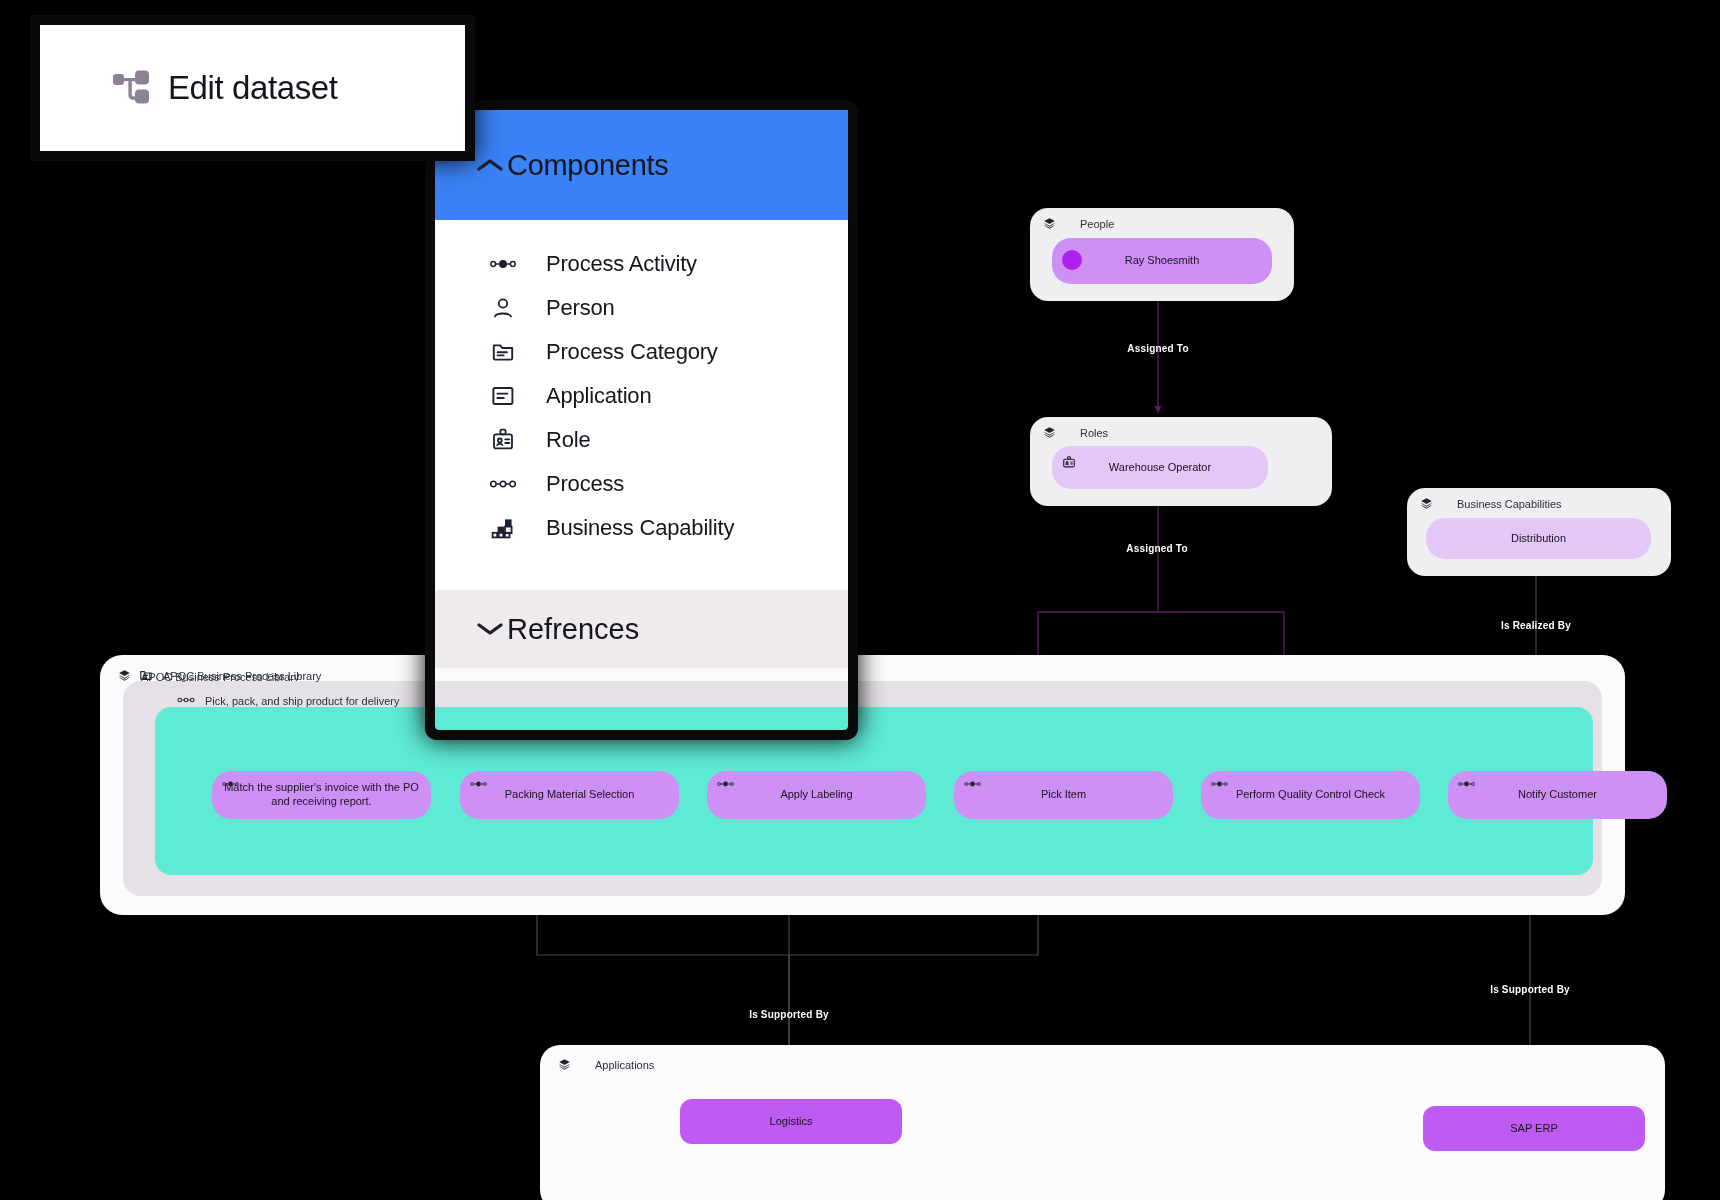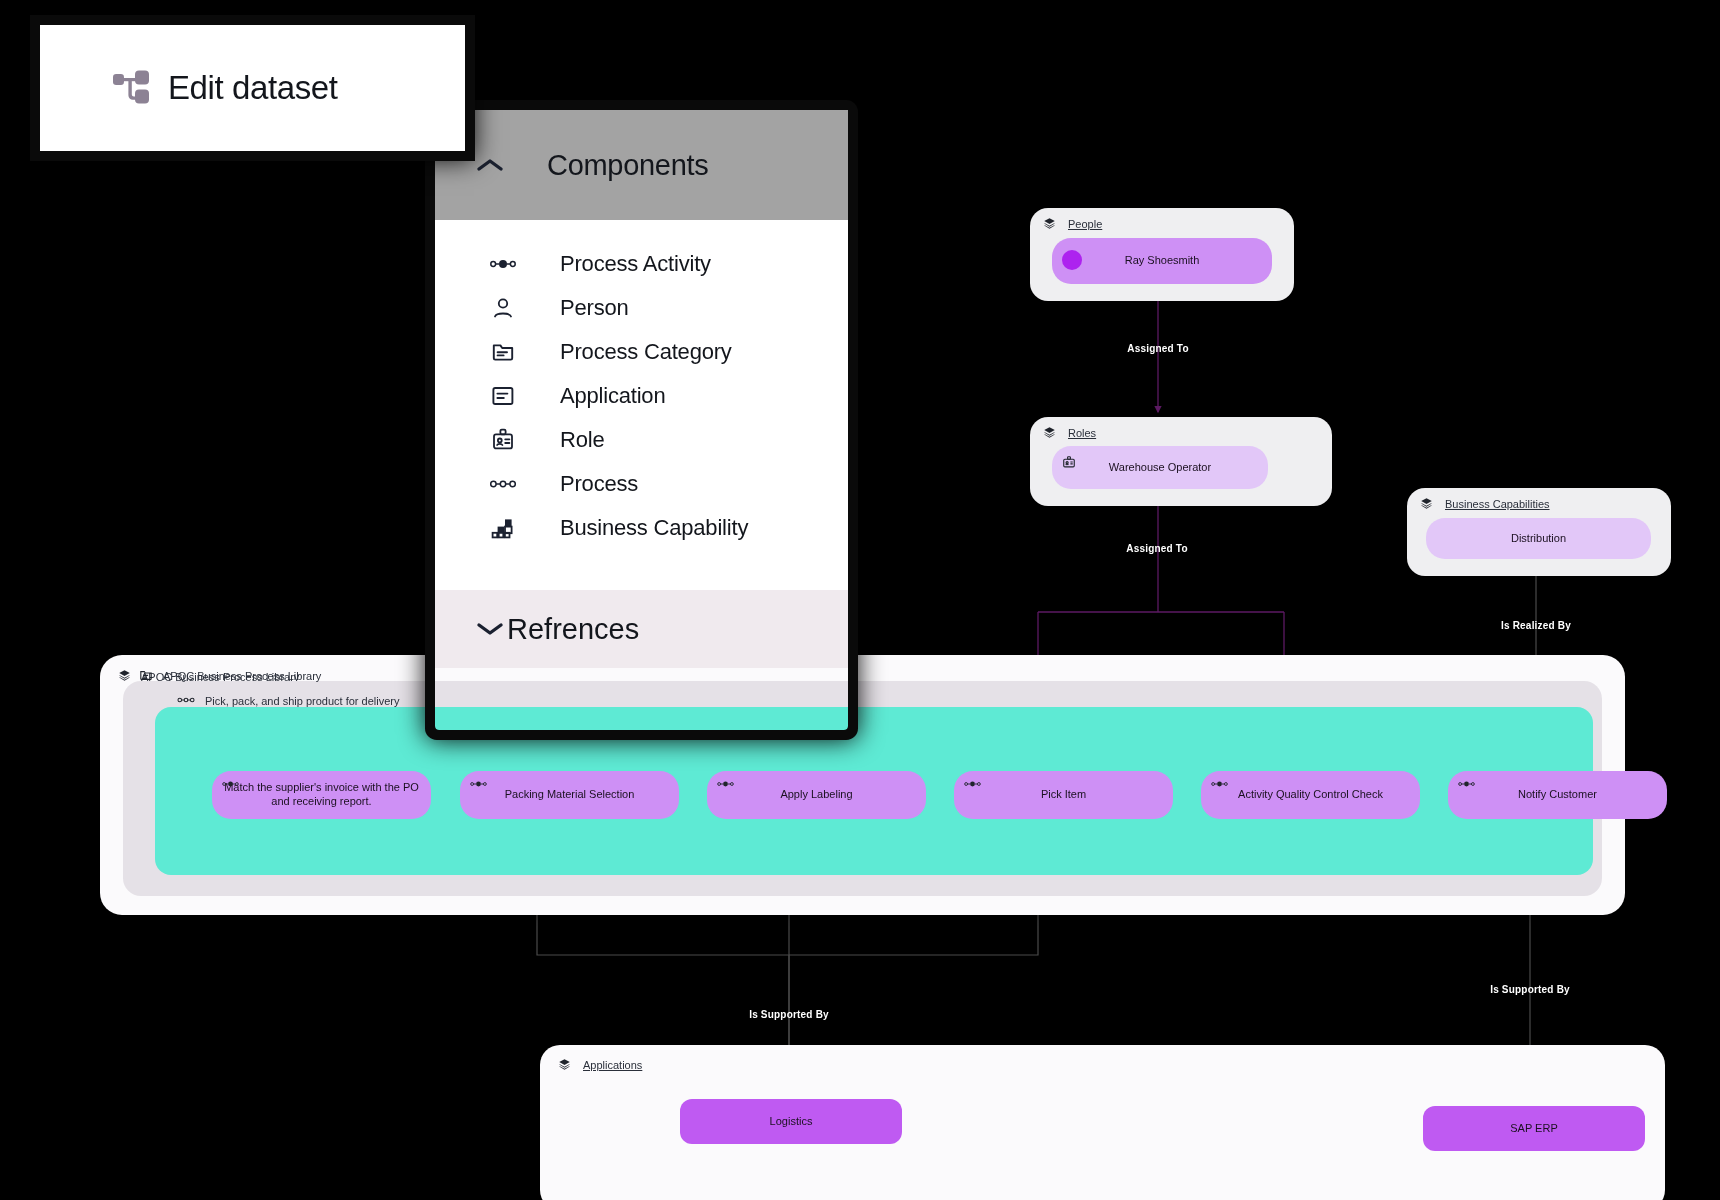--- a/index.html
+++ b/index.html
@@ -17,22 +17,22 @@
     position: absolute; color: #fff; font-size: 10px; font-weight: 700;
     letter-spacing: .2px; white-space: nowrap; transform: translate(-50%,-50%);
   }
 
   
   .group {
     position: absolute; border-radius: 18px; background: #efeff1;
     box-shadow: 0 1px 3px rgba(0,0,0,.18);
   }
   .group-head {
-    display: flex; align-items: center; gap: 12px;
-    padding: 9px 0 0 13px; font-size: 11px; color: #2a2f3a; font-weight: 400; text-decoration: underline;
+    display: flex; align-items: center; gap: 24px;
+    padding: 9px 0 0 13px; font-size: 11px; color: #2a2f3a; font-weight: 400;
   }
   .group-head .ttl { line-height: 1; }
 
   
   .node {
     position: absolute; border-radius: 19px; display: flex; align-items: center;
     justify-content: center; text-align: center; font-size: 11px; color: #1b1020;
     line-height: 1.25; padding: 0 10px;
   }
   .node .nicon { position: absolute; left: 10px; top: 9px; display: flex; }
@@ -55,27 +55,27 @@
   }
 
   
   .panel-shadow {
     position: absolute; left: 435px; top: 110px; width: 413px; height: 620px;
     border-radius: 4px;
     box-shadow: 0 0 0 10px #0a0a0a, 0 0 26px 10px rgba(0,0,0,.95);
   }
   .panel { position: absolute; left: 435px; top: 110px; width: 413px; background: #fff; }
   .panel-hd {
-    background: #a3a3a3; height: 110px; display: flex; align-items: center; gap: 40px;
+    background: #3b82f6; height: 110px; display: flex; align-items: center; 
     padding-left: 38px;
   }
   .panel-hd .cap { font-size: 29px; font-weight: 400; letter-spacing: -.3px; }
   .panel-body { background: #fff; padding: 22px 0 40px 0; }
   .comp-row {
-    display: flex; align-items: center; gap: 44px; padding: 9px 0 9px 55px; cursor: pointer;
+    display: flex; align-items: center; gap: 30px; padding: 9px 0 9px 55px; cursor: pointer;
   }
   .comp-row .lbl { font-size: 22px; letter-spacing: -.2px; }
   .comp-row .ico { width: 26px; display: flex; justify-content: center; }
   .panel-ft {
     background: #f0eaee; height: 78px; display: flex; align-items: center; 
     padding-left: 38px;
   }
   .panel-ft .cap { font-size: 29px; }
   .chev { width: 34px; display: flex; justify-content: center; }
 
@@ -270,21 +270,21 @@
         </div>
         <div class="node" style="left:1046px; top:64px; width:219px; height:48px; background:#ce90f5;">
           <span class="nicon">
             <svg width="17" height="8" viewBox="0 0 24 8">
                 <circle cx="3" cy="4" r="2" fill="none" stroke="#20242c" stroke-width="1.3"></circle>
                 <circle cx="12" cy="4" r="3.4" fill="#20242c"></circle>
                 <circle cx="21" cy="4" r="2" fill="none" stroke="#20242c" stroke-width="1.3"></circle>
                 <path d="M5.2 4h3.4M15.6 4h3.2" stroke="#20242c" stroke-width="1.3"></path>
               </svg>
           </span>
-          <span>Activity Quality Control Check</span>
+          <span>Perform Quality Control Check</span>
         </div>
         <div class="node" style="left:1293px; top:64px; width:219px; height:48px; background:#ce90f5;">
           <span class="nicon">
             <svg width="17" height="8" viewBox="0 0 24 8">
                 <circle cx="3" cy="4" r="2" fill="none" stroke="#20242c" stroke-width="1.3"></circle>
                 <circle cx="12" cy="4" r="3.4" fill="#20242c"></circle>
                 <circle cx="21" cy="4" r="2" fill="none" stroke="#20242c" stroke-width="1.3"></circle>
                 <path d="M5.2 4h3.4M15.6 4h3.2" stroke="#20242c" stroke-width="1.3"></path>
               </svg>
           </span>

